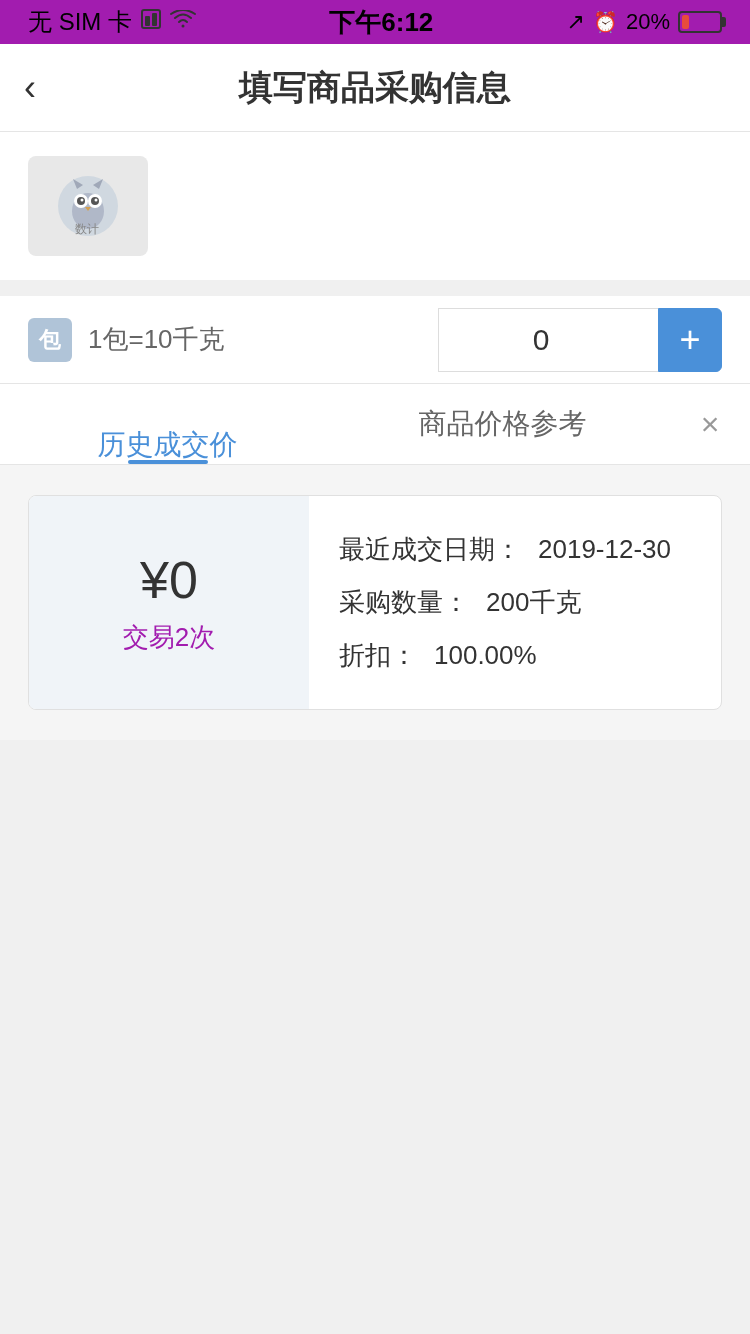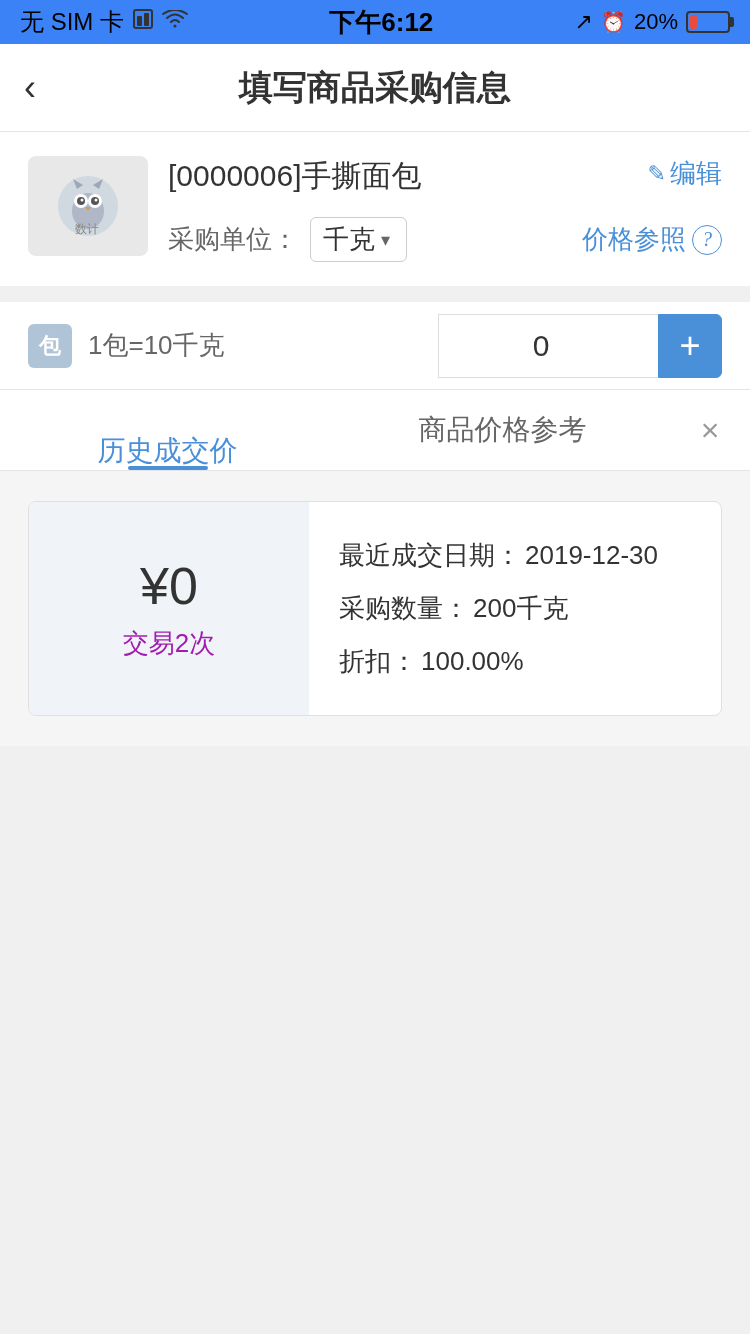--- a/index.html
+++ b/index.html
@@ -8,25 +8,25 @@
       width: 750px;
       min-height: 1334px;
       font-family: -apple-system, "PingFang SC", "Helvetica Neue", sans-serif;
       background: #f0f0f0;
       font-size: 28px;
     }
 
     
     .status-bar {
       height: 44px;
-      background: #3b82f6;
+      background: #a21caf;
       display: flex;
       align-items: center;
       justify-content: space-between;
-      padding: 0 20px;
+      padding: 0 28px;
       font-size: 24px;
       font-weight: 500;
     }
     .status-left {
       display: flex;
       align-items: center;
       gap: 8px;
       font-size: 24px;
     }
     .status-center {
@@ -355,21 +355,21 @@
       gap: 18px;
     }
     .transaction-detail-row {
       font-size: 26px;
       color: #333;
       display: flex;
       align-items: center;
     }
     .transaction-detail-label {
       color: #333;
-      margin-right: 4px;
+      margin-right: 17px;
     }
     .transaction-detail-value {
       color: #333;
     }
   </style>
 </head>
 <body>
 
 <div class="status-bar">
   <div class="status-left">
@@ -422,42 +422,20 @@
         <circle cx="42" cy="30" r="7" fill="white"></circle>
         <circle cx="28" cy="30" r="4" fill="#555"></circle>
         <circle cx="42" cy="30" r="4" fill="#555"></circle>
         <circle cx="29" cy="29" r="1.5" fill="white"></circle>
         <circle cx="43" cy="29" r="1.5" fill="white"></circle>
 
         <polygon points="32,36 38,36 35,40" fill="#d4a050"></polygon>
 
         <text x="22" y="62" font-size="12" fill="#888" font-family="sans-serif">数计</text>
       </svg>
-    </div>
-  </div>
-  <div class="product-info">
-    <div class="product-header">
-      <span class="product-name">[0000006]手撕面包</span>
-      <span class="edit-link">
-        <span class="edit-icon-small">✎</span>
-        <span>编辑</span>
-      </span>
-    </div>
-    <div class="purchase-unit-row">
-      <div class="purchase-unit-left">
-        <span class="unit-label">采购单位：</span>
-        <div class="unit-dropdown">
-          <span>千克</span>
-          <span class="dropdown-arrow">▾</span>
-        </div>
-      </div>
-      <div class="price-reference">
-        <span>价格参照</span>
-        <span class="help-icon">?</span>
-      </div>
     </div>
   </div>
 </div>
 
 <div class="divider-thick"></div>
 
 <div class="quantity-row">
   <div class="quantity-label-group">
     <div class="bag-icon-label">包</div>
     <span class="bag-text-label">1包=10千克</span>

